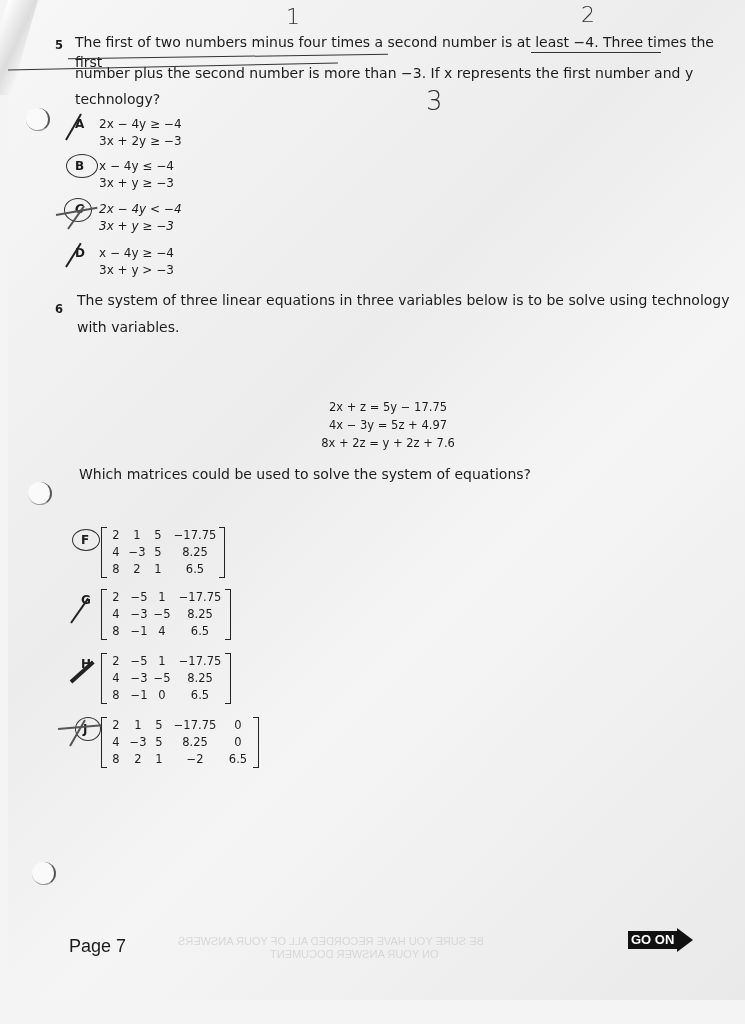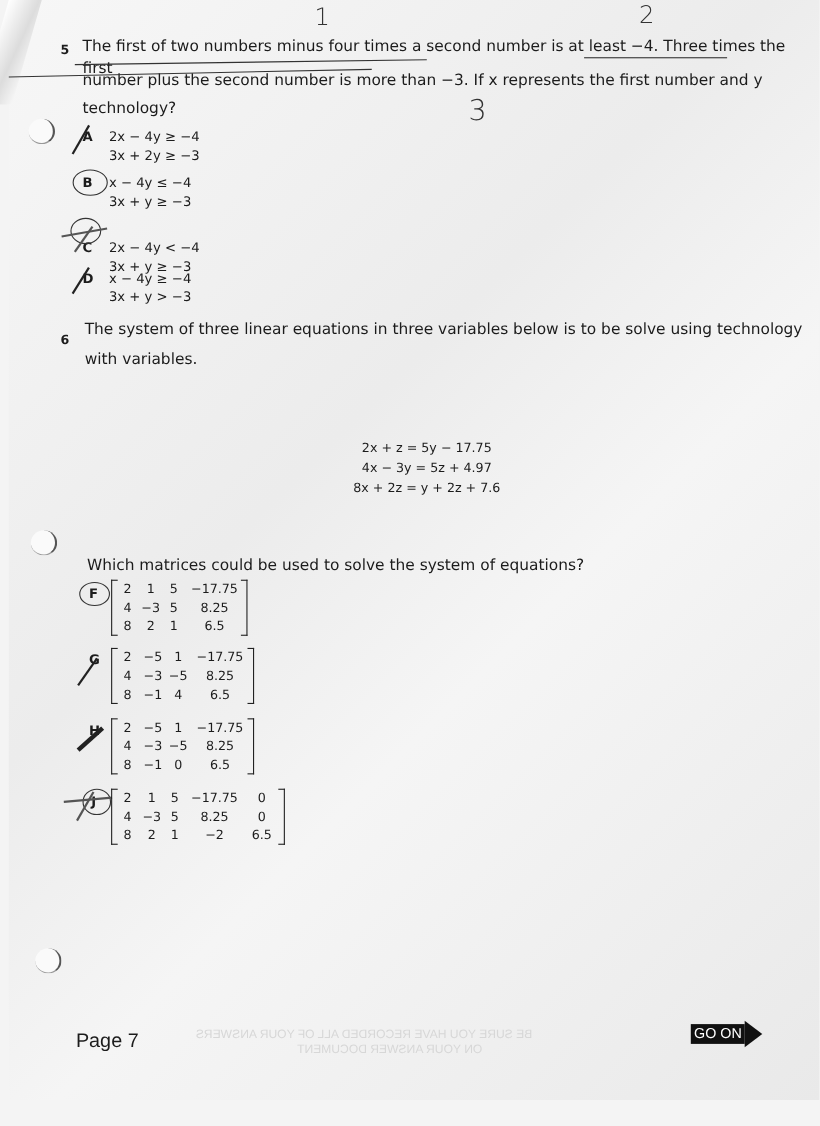--- a/index.html
+++ b/index.html
@@ -52,21 +52,21 @@
   .hand { position: absolute; font-family: "DejaVu Sans", sans-serif; font-weight: 300; color: #333; font-size: 22px; }
   .underline { position: absolute; height: 1.2px; background: #333; }
   .footer-page { position: absolute; left: 61px; top: 936px; font-family: "Liberation Sans", sans-serif; font-size: 18px; }
   .bleed { position: absolute; color: #d7d7d7; font-size: 11px; font-family: "Liberation Sans", sans-serif; transform: scaleX(-1); white-space: nowrap; }
   .goon {
     position: absolute; left: 620px; top: 930px; height: 20px;
     display: flex; align-items: center;
   }
   .goon .txt {
     background: #111; color: #fff; font-family: "Liberation Sans", sans-serif;
-    font-size: 13px; font-weight: normal; padding: 1px 3px; line-height: 16px;
+    font-size: 13px; font-weight: bold; padding: 1px 3px; line-height: 16px;
   }
   .goon .arrow {
     width: 0; height: 0; border-top: 12px solid transparent; border-bottom: 12px solid transparent;
     border-left: 16px solid #111;
   }
 </style>
 </head>
 <body>
 
 <div class="sheet">
@@ -98,21 +98,21 @@
   </div>
   <div class="slash" style="left:58px;top:139px;width:30px;transform:rotate(-60deg);"></div>
 
   <div class="opt" style="left:67px;top:158px;width:150px;height:34px;">
     <span class="lbl">B</span>
     <span class="l1">x − 4y ≤ −4</span>
     <span class="l2">3x + y ≥ −3</span>
   </div>
   <div class="circle" style="left:58px;top:154px;width:30px;height:22px;"></div>
 
-  <div class="opt" style="left:67px;top:217px;width:150px;height:34px;">
+  <div class="opt" style="left:67px;top:201px;width:150px;height:34px;font-style:italic;">
     <span class="lbl">C</span>
     <span class="l1">2x − 4y &lt; −4</span>
     <span class="l2">3x + y ≥ −3</span>
   </div>
   <div class="circle" style="left:56px;top:198px;width:26px;height:22px;"></div>
   <div class="slash" style="left:48px;top:214px;width:42px;transform:rotate(-10deg);background:#555;"></div>
   <div class="slash" style="left:60px;top:228px;width:28px;transform:rotate(-55deg);background:#555;"></div>
 
   <div class="opt" style="left:67px;top:245px;width:150px;height:34px;">
     <span class="lbl">D</span>
@@ -124,21 +124,21 @@
   <div class="qnum" style="left:47px;top:302px;">6</div>
   <div class="q" style="left:69px;top:290px;">The system of three linear equations in three variables below is to be solve using technology</div>
   <div class="q" style="left:69px;top:317px;">with variables.</div>
 
   <div class="eqs" style="left:300px;top:370px;width:160px;">
     <div>2x + z = 5y − 17.75</div>
     <div>4x − 3y = 5z + 4.97</div>
     <div>8x + 2z = y + 2z + 7.6</div>
   </div>
 
-  <div class="q" style="left:71px;top:504px;">Which matrices could be used to solve the system of equations?</div>
+  <div class="q" style="left:71px;top:464px;">Which matrices could be used to solve the system of equations?</div>
 
   <div class="mlabel" style="left:73px;top:533px;">F</div>
   <div class="circle" style="left:64px;top:529px;width:26px;height:20px;"></div>
   <div class="matrix" style="left:93px;top:527px;grid-template-columns:22px 20px 22px 52px;">
     <span>2</span>
       <span>1</span>
       <span>5</span>
       <span>−17.75</span>
     <span>4</span>
       <span>−3</span>

